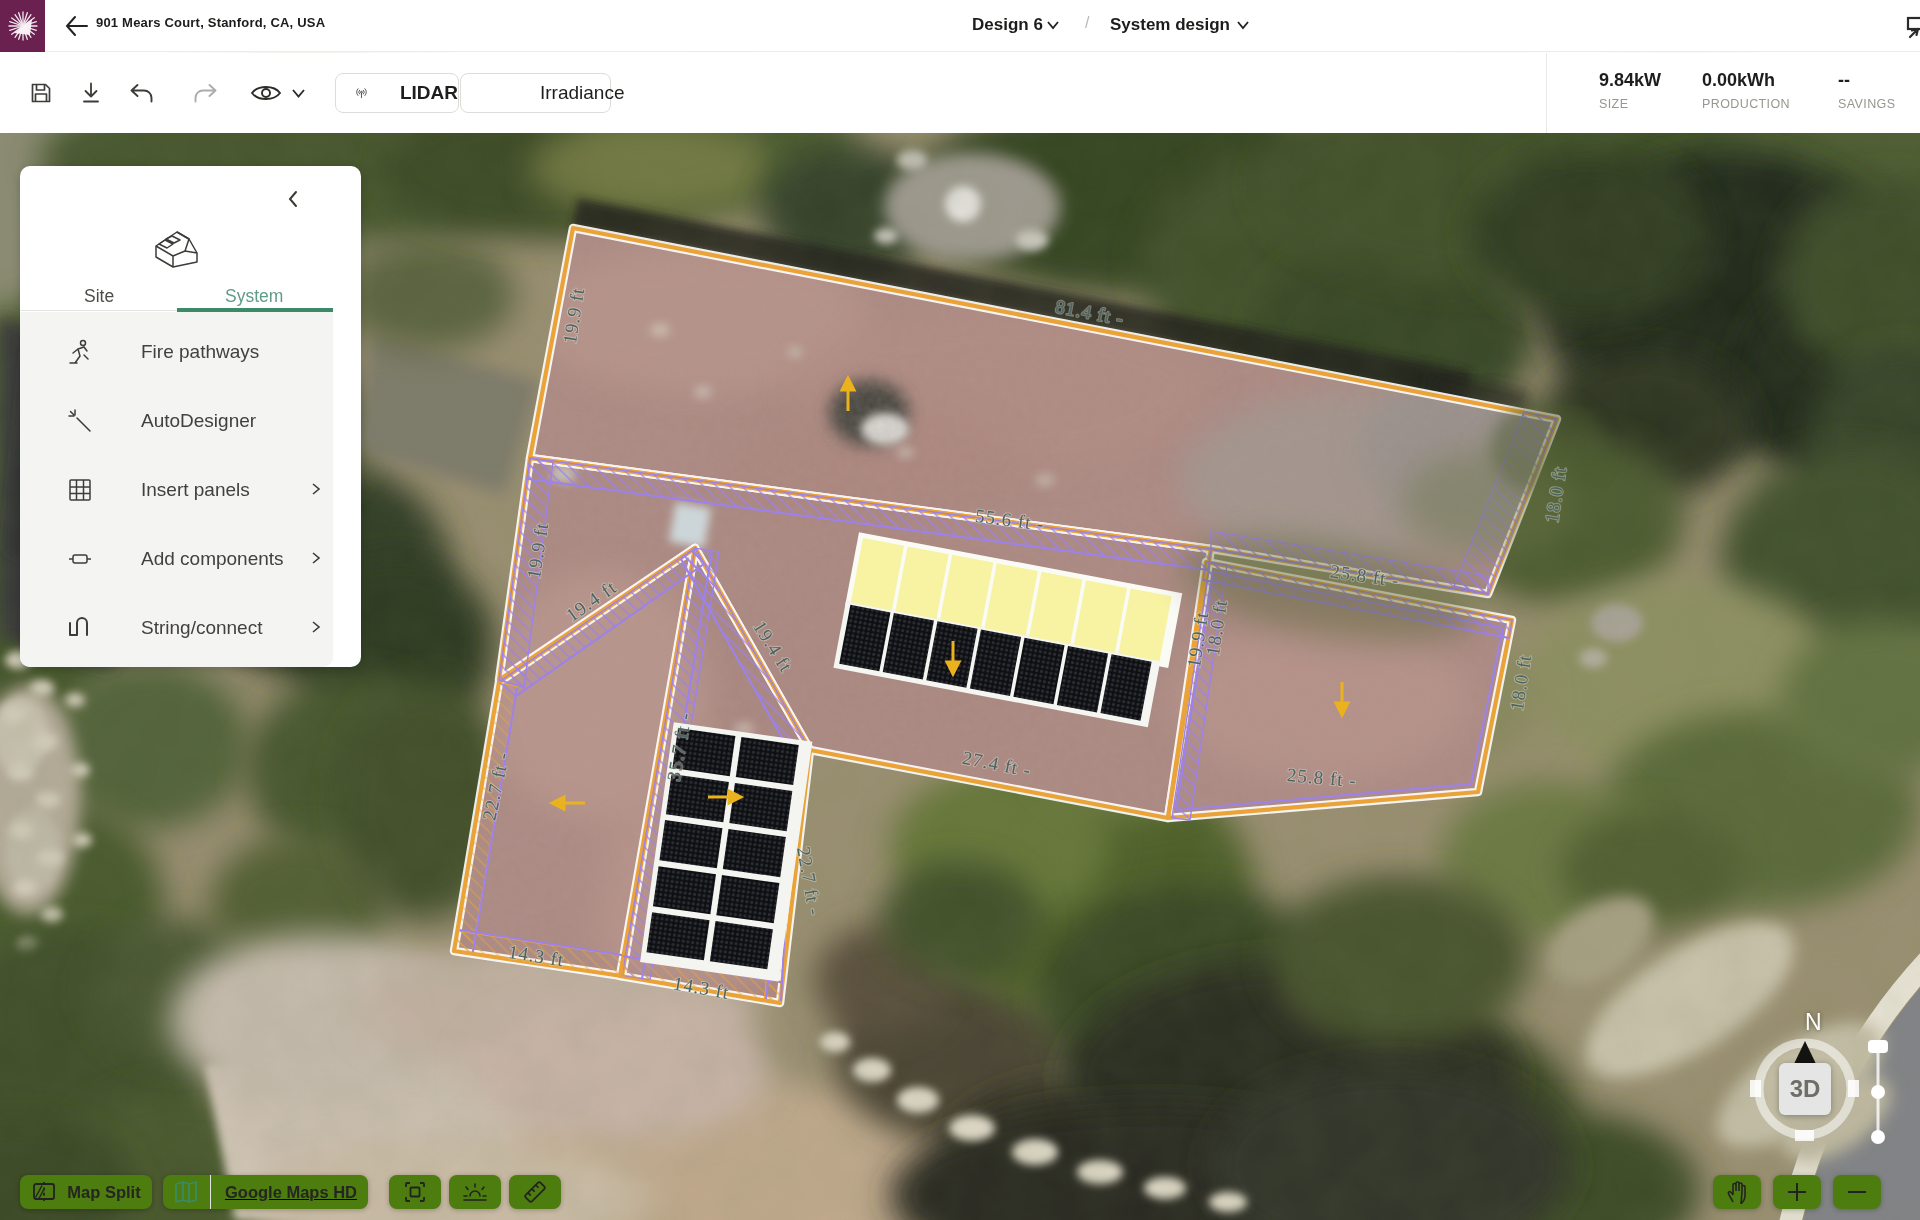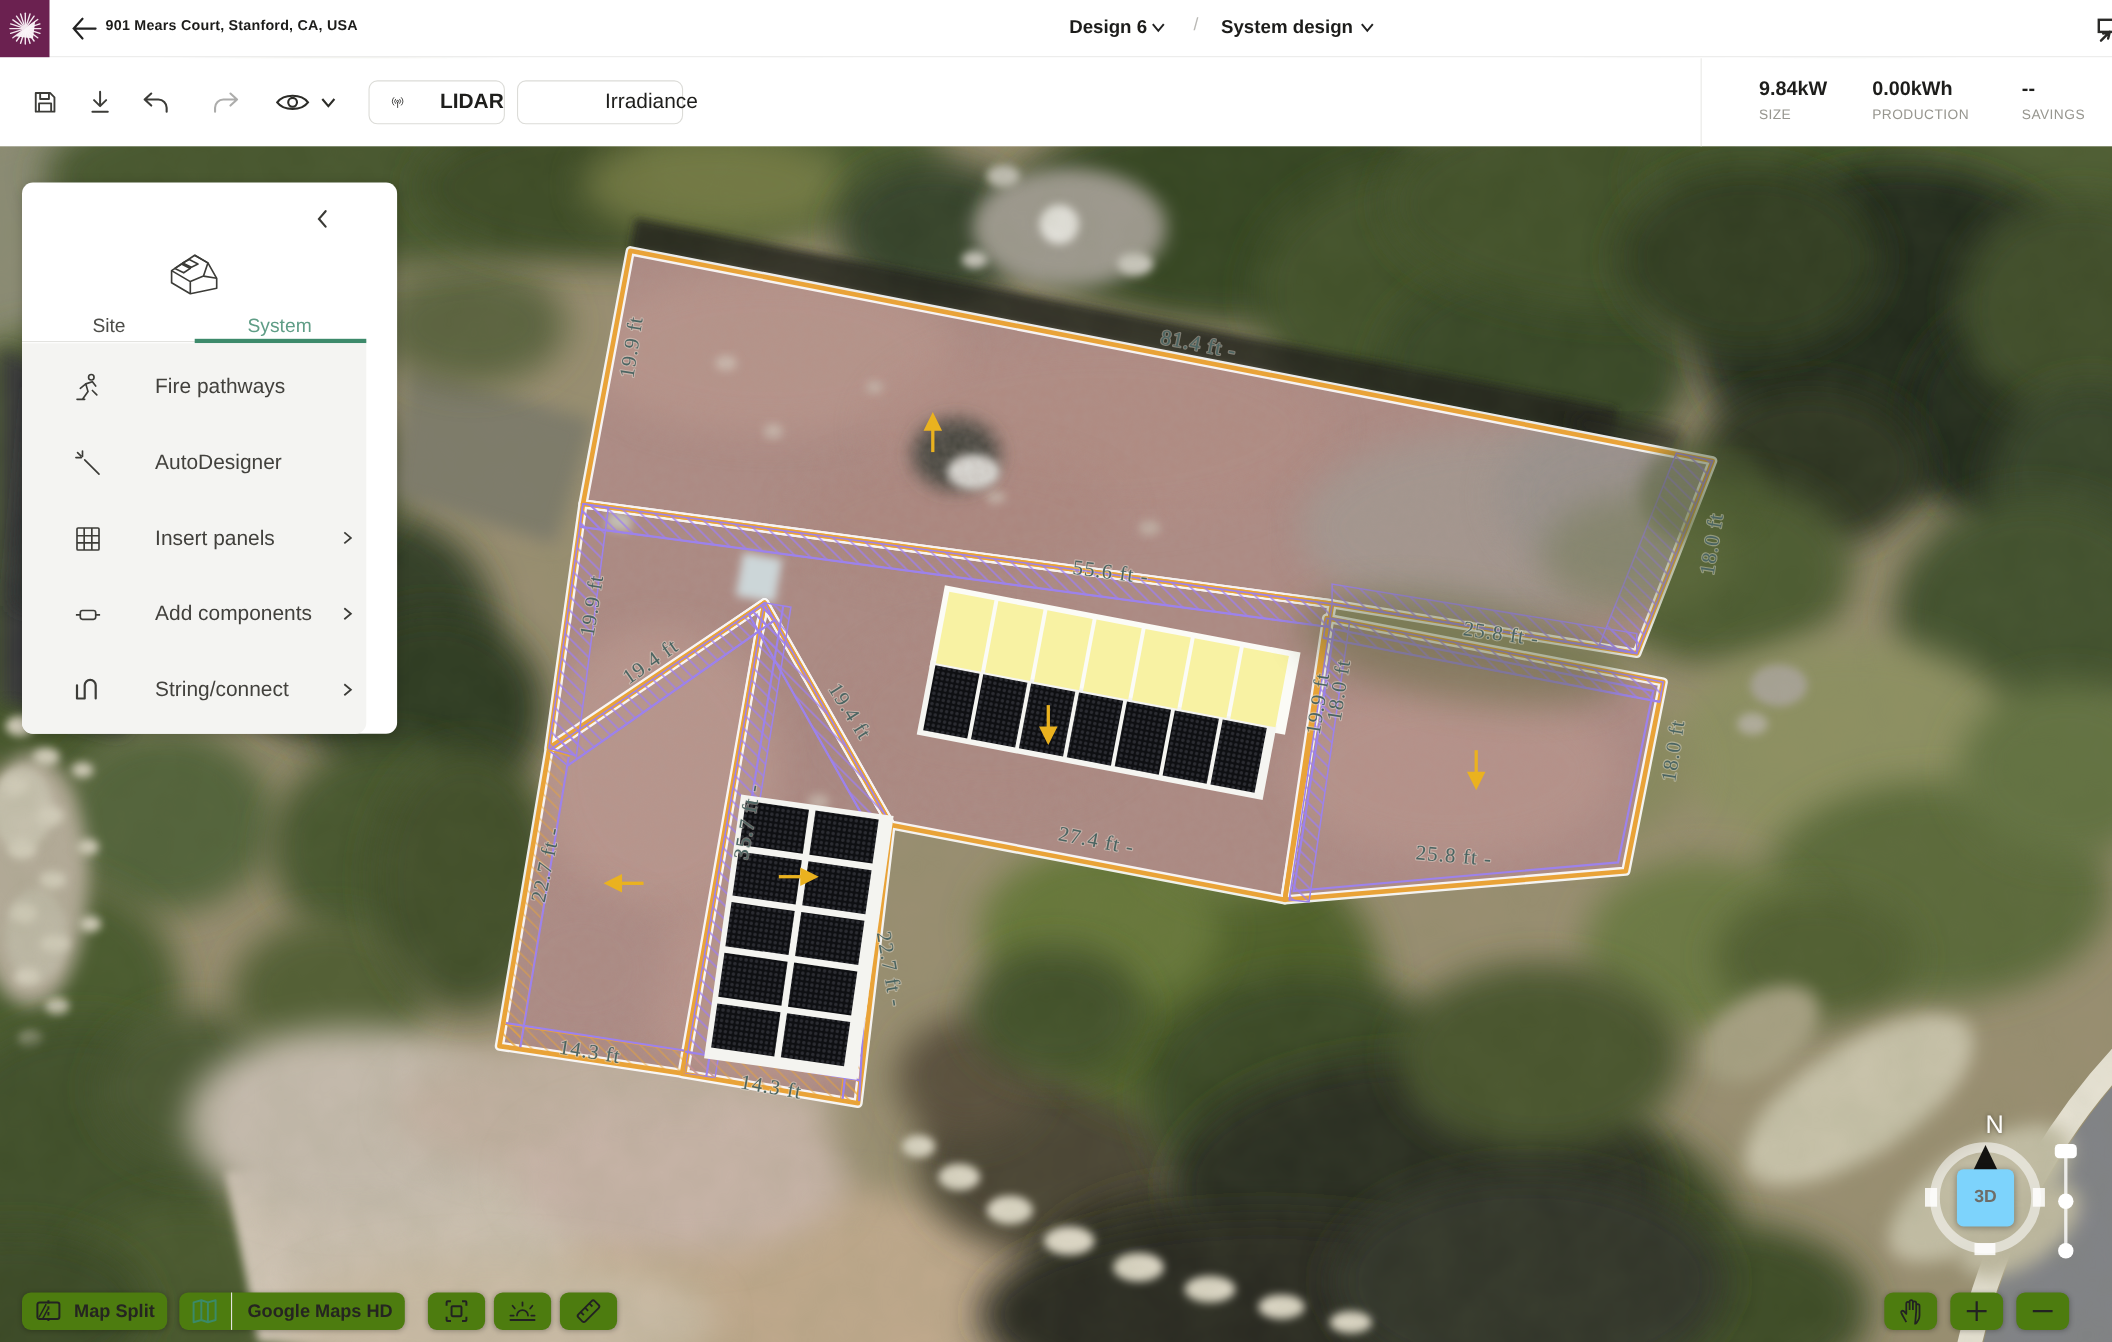--- a/index.html
+++ b/index.html
@@ -464,21 +464,21 @@
     </svg>
 
 <div class="tbtn" style="left:335px;width:124px;">
 <svg style="margin-left:19px" width="30" height="26" viewBox="0 0 30 26">
         <circle cx="15" cy="11" r="2.2" fill="none" stroke="#1e1e1c" stroke-width="1.7"></circle>
         <path d="M10.5 15.5 a6.3 6.3 0 0 1 0-9 M19.5 6.5 a6.3 6.3 0 0 1 0 9 M7 19 a11 11 0 0 1 0-16 M23 3 a11 11 0 0 1 0 16 M15 13.5 V24" stroke="#1e1e1c" stroke-width="1.7" fill="none" stroke-linecap="round"></path>
       </svg>
 <span style="font-size:19px;font-weight:700;color:#1e1e1c;margin-left:12px">LIDAR</span>
 </div>
 
-<div class="tbtn" style="left:470px;width:151px;">
+<div class="tbtn" style="left:460px;width:151px;">
 <svg style="margin-left:13px" width="25" height="25" viewBox="0 0 28 28">
         <circle cx="14" cy="14" r="5.2" stroke="#1e1e1c" stroke-width="1.8" fill="none"></circle>
         <g stroke="#1e1e1c" stroke-width="1.8" stroke-linecap="round">
           <path d="M14 3 V5.5 M14 22.5 V25 M3 14 H5.5 M22.5 14 H25 M6.2 6.2 L8 8 M20 20 L21.8 21.8 M21.8 6.2 L20 8 M8 20 L6.2 21.8"></path>
         </g>
       </svg>
 <div style="width:1px;height:39px;background:#dcdcd8;margin-left:11px"></div>
 <span style="font-size:19px;font-weight:400;color:#1e1e1c;margin-left:15px">Irradiance</span>
 </div>
 
@@ -574,21 +574,21 @@
 <svg width="26" height="24" viewBox="0 0 26 24" style="margin-right:10px">
         <g stroke="#222" stroke-width="1.8" fill="none">
           <rect x="3" y="4" width="20" height="15" rx="2"></rect>
           <path d="M13 2 V21" stroke-dasharray="3 2.4"></path>
           <path d="M4.5 17.5 L11 5.5 M8 18.5 L12.5 10" stroke-width="1.4"></path>
         </g>
       </svg>
 <span class="blbl">Map Split</span>
 </div>
 
-<div class="bbtn" style="left:163px;width:205px;">
+<div class="bbtn" style="left:163px;width:205px;text-decoration:underline;">
 <svg width="24" height="24" viewBox="0 0 24 24" style="margin-right:12px">
         <g stroke="#3b8a68" stroke-width="1.8" fill="none" stroke-linejoin="round">
           <path d="M2 4 L9 2 L15 4 L22 2 V20 L15 22 L9 20 L2 22 Z M9 2 V20 M15 4 V22"></path>
         </g>
       </svg>
 <div style="width:1px;height:34px;background:#e3e3e0;margin-right:14px"></div>
 <span class="blbl">Google Maps HD</span>
 </div>
 
 <div class="bbtn" style="left:389px;width:52px;">
@@ -620,21 +620,21 @@
 
 <svg style="position:absolute;left:1740px;top:1000px" width="140" height="160" viewBox="0 0 140 160">
 <text x="65" y="30" fill="#fdfdfb" font-size="23" font-weight="400" style="font-family:Liberation Sans,sans-serif;filter:drop-shadow(0 0 2px rgba(0,0,0,.4))">N</text>
 <circle cx="65" cy="89" r="46" fill="none" stroke="#ffffff" stroke-opacity=".55" stroke-width="9"></circle>
 <path d="M65 41 L53 66 L77 66 Z" fill="#131311"></path>
 <rect x="10" y="80" width="11" height="17" fill="#fff" opacity=".85"></rect>
 <rect x="108" y="80" width="11" height="17" fill="#fff" opacity=".85"></rect>
 <rect x="55" y="130" width="19" height="11" fill="#fff" opacity=".85"></rect>
 </svg>
 
-<div style="position:absolute;left:1779px;top:1063px;width:52px;height:52px;background:#7dd3fc;border-radius:6px;box-shadow:0 1px 6px rgba(0,0,0,.3);display:flex;align-items:center;justify-content:center;font-size:16px;font-weight:700;color:#6e6d68">3D</div>
+<div style="position:absolute;left:1779px;top:1063px;width:52px;height:52px;background:#e5e5e5;border-radius:6px;box-shadow:0 1px 6px rgba(0,0,0,.3);display:flex;align-items:center;justify-content:center;font-size:24px;font-weight:700;color:#6e6d68">3D</div>
 
 <svg style="position:absolute;left:1860px;top:1035px" width="36" height="115" viewBox="0 0 36 115">
 <rect x="16.5" y="14" width="3" height="92" fill="#fff" opacity=".8"></rect>
 <rect x="8" y="5" width="20" height="13" rx="4" fill="#fff"></rect>
 <circle cx="18" cy="57" r="7" fill="#fff"></circle>
 <circle cx="18" cy="102" r="7" fill="#fff"></circle>
 </svg>
 
 <div class="bbtn" style="left:1713px;width:48px;">
 <svg width="22" height="24" viewBox="0 0 22 24">

